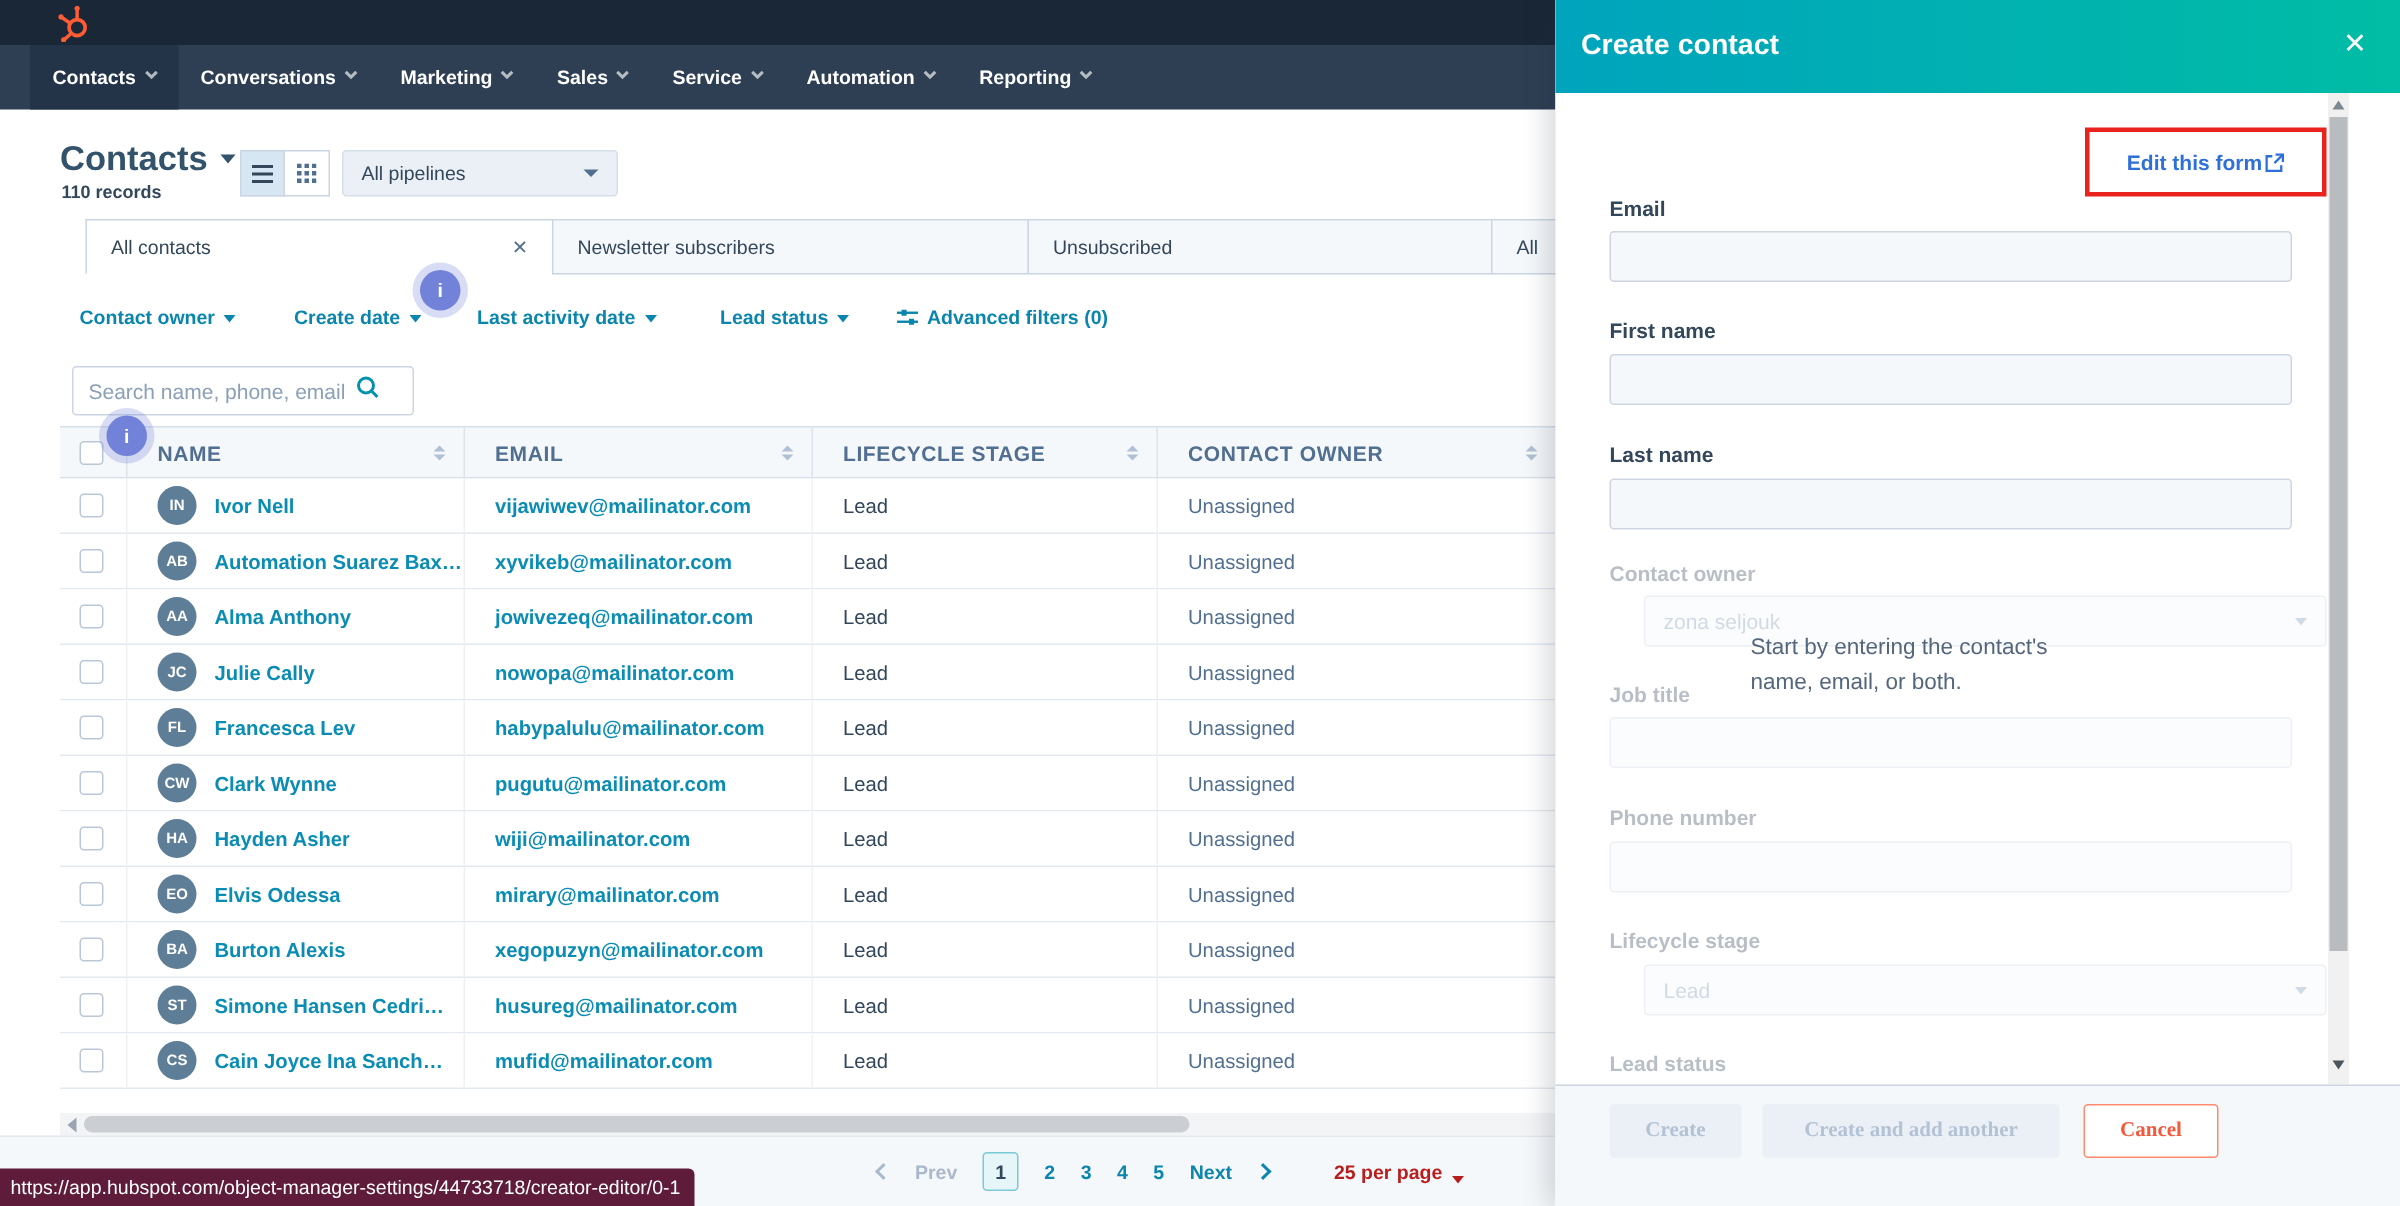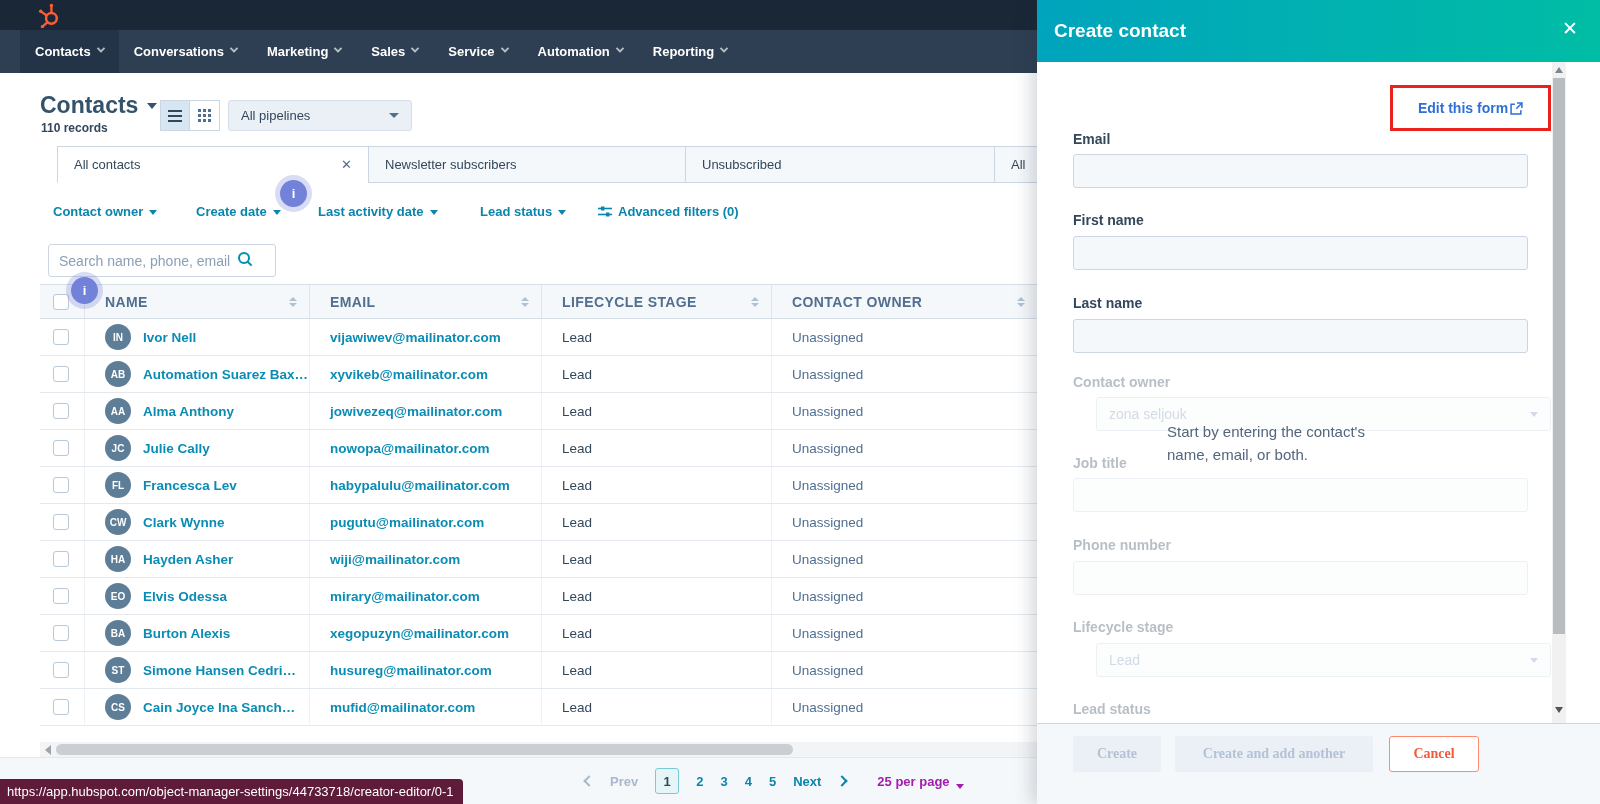--- a/index.html
+++ b/index.html
@@ -70,21 +70,21 @@
   .hs-thumb { width:737px; height:11px; border-radius:6px; background:#cbcfd4; cursor:pointer; }
 
   .pagebar { position:absolute; left:0; top:757px; width:1037px; height:47px; background:#f5f8fa; border-top:1px solid #e2e8ee; }
   .pager { position:absolute; left:585px; top:10px; display:flex; align-items:center; gap:17px; font-size:13px; font-weight:700; }
   .pg-chev-l { width:8px; height:8px; border-left:2px solid currentColor; border-bottom:2px solid currentColor; transform:rotate(45deg); display:inline-block; cursor:pointer; }
   .pg-chev-r { width:8px; height:8px; border-right:2px solid currentColor; border-top:2px solid currentColor; transform:rotate(45deg); display:inline-block; cursor:pointer; }
   .pg-dis { color:#a9b9cb; }
   .pg-num { color:#0a85ad; cursor:pointer; }
   .pg-cur { width:24px; height:26px; border:1px solid #7bc9d6; background:#e6f5f8; border-radius:3px; color:#33475b; display:flex; align-items:center; justify-content:center; cursor:pointer; }
   .pg-teal { color:#0a85ad; }
-  .perpage { display:flex; align-items:flex-end; gap:6px; color:#a21caf; margin-left:14px; cursor:pointer; }
+  .perpage { display:flex; align-items:flex-end; gap:6px; color:#b91c1c; margin-left:26px; cursor:pointer; }
   .perpage .caret { border-top-width:5px; border-left-width:4px; border-right-width:4px; }
 
   .statusbar { position:absolute; left:0; top:779px; height:25px; background:#5e1b3a; color:#fff; font-size:13px; line-height:25px; padding:0 9px 0 7px; border-radius:0 4px 0 0; z-index:9; white-space:nowrap; }
 
   
   .panel { position:absolute; left:1037px; top:0; width:563px; height:804px; background:#fff; box-shadow:-6px 0 16px rgba(30,45,60,.18); z-index:10; }
   .panel-head { position:absolute; left:0; top:0; width:100%; height:62px; background:linear-gradient(90deg,#00a4bd,#00bda5); display:flex; align-items:center; padding:0 17px; }
   .panel-title { color:#fff; font-size:19px; font-weight:700; }
   .panel-x { position:absolute; right:22px; top:17px; color:#fff; font-size:19px; font-weight:400; cursor:pointer; }
 

